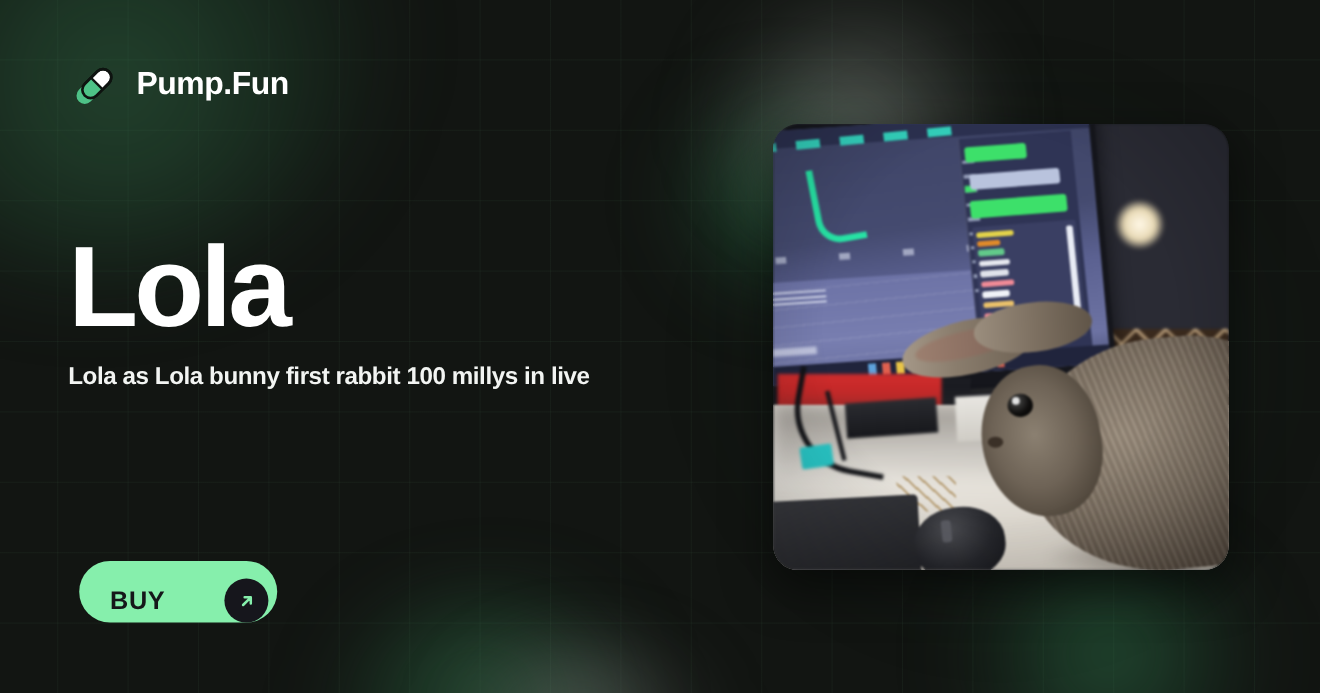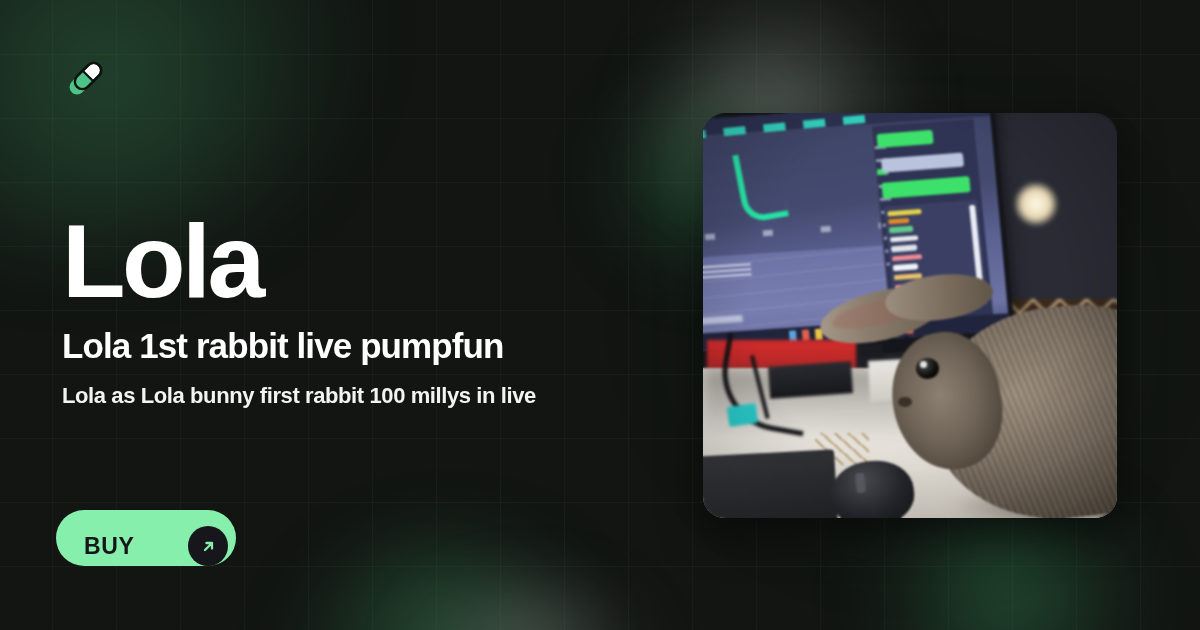--- a/index.html
+++ b/index.html
@@ -98,21 +98,21 @@
     line-height:1.15; letter-spacing:-0.9px;
   }
   .hero-desc {
     margin-top:16px;
     font-size:22px; font-weight:bold; color:#f2f4f2;
     line-height:1.25; letter-spacing:-0.4px;
   }
 
   
   .buy-btn {
-    position:absolute; left:56px; top:510px;
+    position:absolute; left:72px; top:510px;
     width:180px; height:56px; border-radius:28px;
     background:#86efac; border:none;
     display:flex; align-items:center;
     padding:16px 8px 0 28px;
     cursor:pointer; z-index:6;
   }
   .buy-label {
     font-size:23px; font-weight:bold; color:#15171a;
     letter-spacing:0.6px; line-height:1;
   }
@@ -461,25 +461,25 @@
           <rect x="4.5" y="12.5" width="31" height="15" rx="7.5" ry="7.5" fill="#ffffff" stroke="#0e1310" stroke-width="2.4"></rect>
           <path d="M12 12.5 H4.5 a7.5 7.5 0 0 0 0 15 H12 Z" fill="#4ec287" stroke="none"></path>
           <path d="M12 12.5 H12 V27.5 H12 Z" fill="none"></path>
           <rect x="4.5" y="12.5" width="15.5" height="15" rx="7.5" ry="7.5" fill="#4ec287"></rect>
           <rect x="12" y="12.5" width="8" height="15" fill="#4ec287"></rect>
           <rect x="4.5" y="12.5" width="31" height="15" rx="7.5" ry="7.5" fill="none" stroke="#0e1310" stroke-width="2.4"></rect>
           <line x1="20" y1="12.5" x2="20" y2="27.5" stroke="#0e1310" stroke-width="2.2"></line>
         </g>
       </svg>
     </div>
+    <div class="brand-title">Pump.Fun</div>
   </div>
 
   <div class="hero">
     <h1 class="hero-title">Lola</h1>
-    <h2 class="hero-sub">Lola 1st rabbit live pumpfun</h2>
     <p class="hero-desc">Lola as Lola bunny first rabbit 100 millys in live</p>
   </div>
 
   <button class="buy-btn">
     <span class="buy-label">BUY</span>
     <span class="buy-arrow-badge">
       <svg viewBox="0 0 24 24" width="21" height="21" aria-hidden="true">
         <path d="M8 16 L16 8 M9.6 8 H16 V14.4" fill="none" stroke="#86efac" stroke-width="2.6" stroke-linecap="round" stroke-linejoin="round"></path>
       </svg>
     </span>

